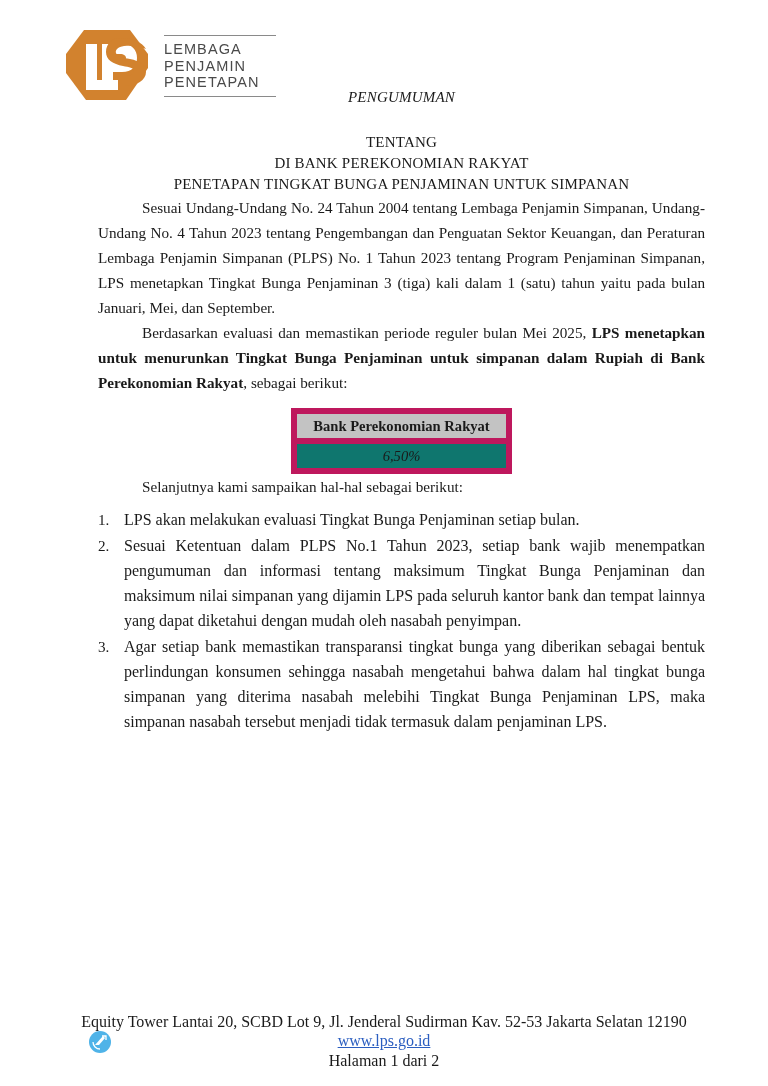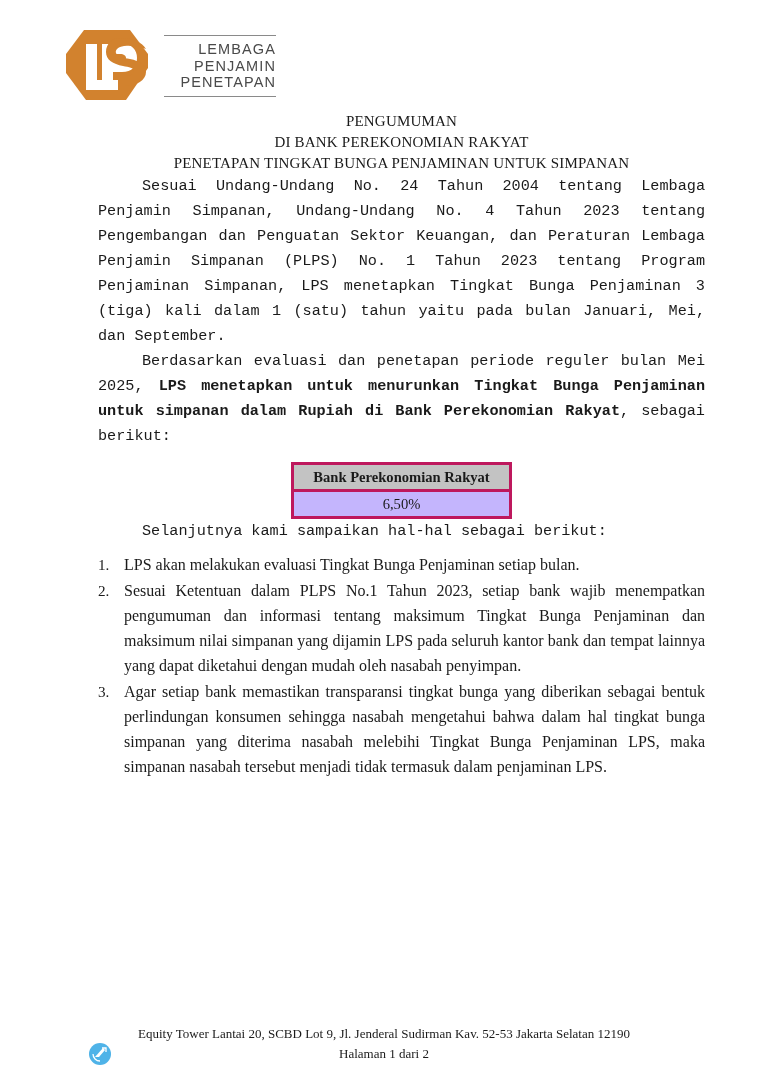--- a/index.html
+++ b/index.html
@@ -28,21 +28,20 @@
   .logo-mark {
     width: 86px;
     height: 74px;
     flex: 0 0 auto;
   }
   .logo-text-wrap {
     display: flex;
     flex-direction: column;
     justify-content: center;
     padding-top: 2px;
-    align-items: flex-end;
   }
   .logo-rule {
     width: 112px;
     height: 1px;
     background: #8a8a8a;
     margin-bottom: 5px;
   }
   .logo-rule.bottom {
     margin-bottom: 0;
     margin-top: 5px;
@@ -62,31 +61,30 @@
     left: 98px;
     top: 0;
     width: 607px;
   }
   .heading {
     text-align: center;
     font-size: 15px;
     line-height: 21px;
     letter-spacing: 0.2px;
   }
-  .h-announce { margin-top: 111px; }
+  .h-announce { margin-top: 87px; font-style: italic; }
   .h-tentang  { margin-top: 24px; }
 
   
   p.body {
     text-align: justify;
     font-size: 15.2px;
     line-height: 25px;
     margin: 0;
     hyphens: none;
-    font-family: Liberation Mono, monospace;
   }
   p.indent {
     text-indent: 44px;
   }
   .p1 { margin-top: 26px; }
   .p2 { margin-top: 12px; }
   .p3 { margin-top: 13px; }
   .p4 { margin-top: 12px; }
   b, strong { font-weight: bold; }
 
@@ -95,33 +93,34 @@
     margin-top: 13px;
     display: flex;
     justify-content: center;
   }
   table.rate-table {
     border-collapse: collapse;
     width: 221px;
     table-layout: fixed;
   }
   table.rate-table td {
-    border: 3px solid #be185d;
+    border: 6px solid #be185d;
     text-align: center;
     font-size: 14.6px;
     padding: 2px 4px;
     height: 20px;
   }
   td.th-cell {
     background: #c3c3c3;
     font-weight: bold;
   }
   td.val-cell {
-    background: #c4b5fd;
+    background: #0f766e;
     font-weight: normal;
+    font-style: italic;
   }
 
   
   ol.notes {
     margin: 8px 0 0 0;
     padding: 0;
     list-style: none;
     counter-reset: note;
   }
   ol.notes > li {
@@ -141,23 +140,23 @@
     width: 20px;
     text-align: left;
     font-size: 15.2px;
   }
 
   
   .footer {
     position: absolute;
     left: 0;
     right: 0;
-    bottom: 23px;
+    bottom: 16px;
     text-align: center;
-    font-size: 13px;
+    font-size: 16px;
     line-height: 19.5px;
   }
   .footer-line { display: block; }
   .footer-link {
     color: #2b5ec0;
     text-decoration: underline;
   }
   .footer-badge {
     position: absolute;
     left: 88px;
@@ -183,26 +182,27 @@
     <div class="logo-line">PENJAMIN</div>
     <div class="logo-line">PENETAPAN</div>
     <div class="logo-rule bottom"></div>
   </div>
 </div>
 
 <div class="doc">
 
   <div class="heading h-announce">PENGUMUMAN</div>
 
+  <div class="heading h-tentang">TENTANG</div>
   <div class="heading">DI BANK PEREKONOMIAN RAKYAT</div>
   <div class="heading">PENETAPAN TINGKAT BUNGA PENJAMINAN UNTUK SIMPANAN</div>
 
   <p class="body indent p1">Sesuai Undang-Undang No. 24 Tahun 2004 tentang Lembaga Penjamin Simpanan, Undang-Undang No. 4 Tahun 2023 tentang Pengembangan dan Penguatan Sektor Keuangan, dan Peraturan Lembaga Penjamin Simpanan (PLPS) No. 1 Tahun 2023 tentang Program Penjaminan Simpanan, LPS menetapkan Tingkat Bunga Penjaminan 3 (tiga) kali dalam 1 (satu) tahun yaitu pada bulan Januari, Mei, dan September.</p>
 
-  <p class="body indent p2"><span>Berdasarkan evaluasi dan penetapan periode reguler bulan Mei 2025, </span><b>LPS menetapkan untuk menurunkan Tingkat Bunga Penjaminan untuk simpanan dalam Rupiah di Bank Perekonomian Rakyat</b><span>, sebagai berikut:</span></p>
+  <p class="body indent p2"><span>Berdasarkan evaluasi dan memastikan periode reguler bulan Mei 2025, </span><b>LPS menetapkan untuk menurunkan Tingkat Bunga Penjaminan untuk simpanan dalam Rupiah di Bank Perekonomian Rakyat</b><span>, sebagai berikut:</span></p>
 
   <div class="rate-table-wrap">
     <table class="rate-table">
       <tbody>
         <tr>
           <td class="th-cell">Bank Perekonomian Rakyat</td>
         </tr>
         <tr>
           <td class="val-cell">6,50%</td>
         </tr>
@@ -222,14 +222,15 @@
 </div>
 
 <div class="footer">
   <svg class="footer-badge" viewBox="0 0 24 24">
     <circle cx="12" cy="12" r="11" fill="#4FB3E8"></circle>
     <path d="M7 15 L15 6 L17 8 L11 15 Z" fill="#ffffff"></path>
     <path d="M5 12 A7 7 0 0 0 12 19" stroke="#ffffff" stroke-width="1.3" fill="none"></path>
     <path d="M14 6 L18 6 L18 10" stroke="#ffffff" stroke-width="1.3" fill="none"></path>
   </svg>
   <span class="footer-line">Equity Tower Lantai 20, SCBD Lot 9, Jl. Jenderal Sudirman Kav. 52-53 Jakarta Selatan 12190</span>
+  <span class="footer-line"><a class="footer-link" href="#">www.lps.go.id</a></span>
   <span class="footer-line">Halaman 1 dari 2</span>
 </div>
 
 </body></html>

